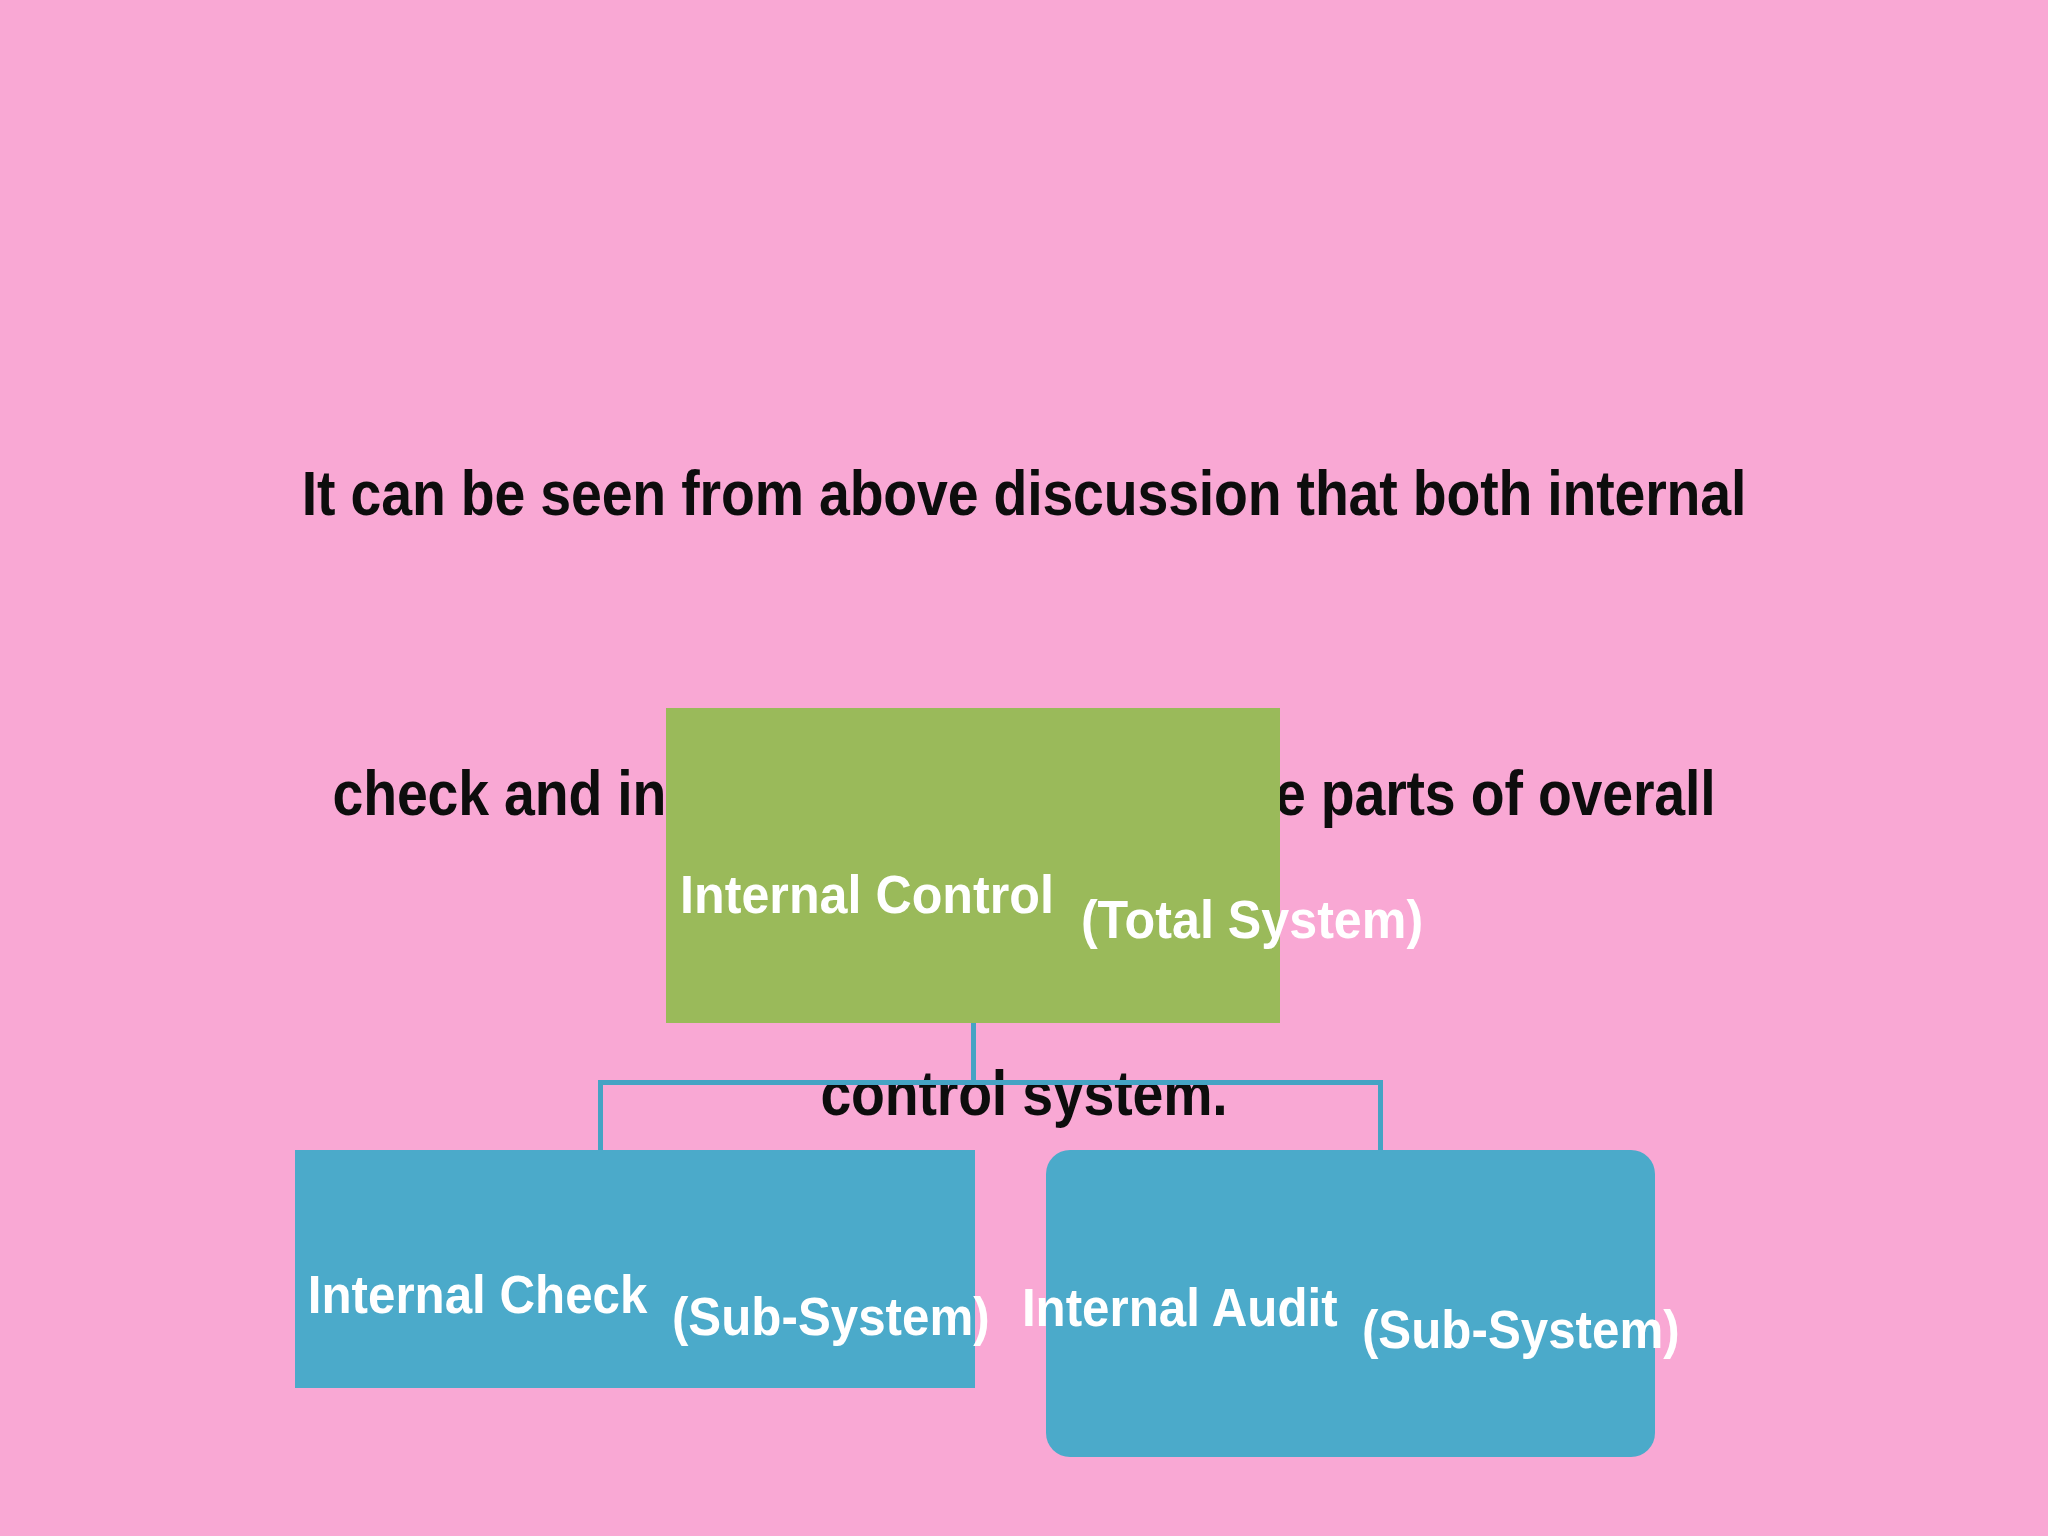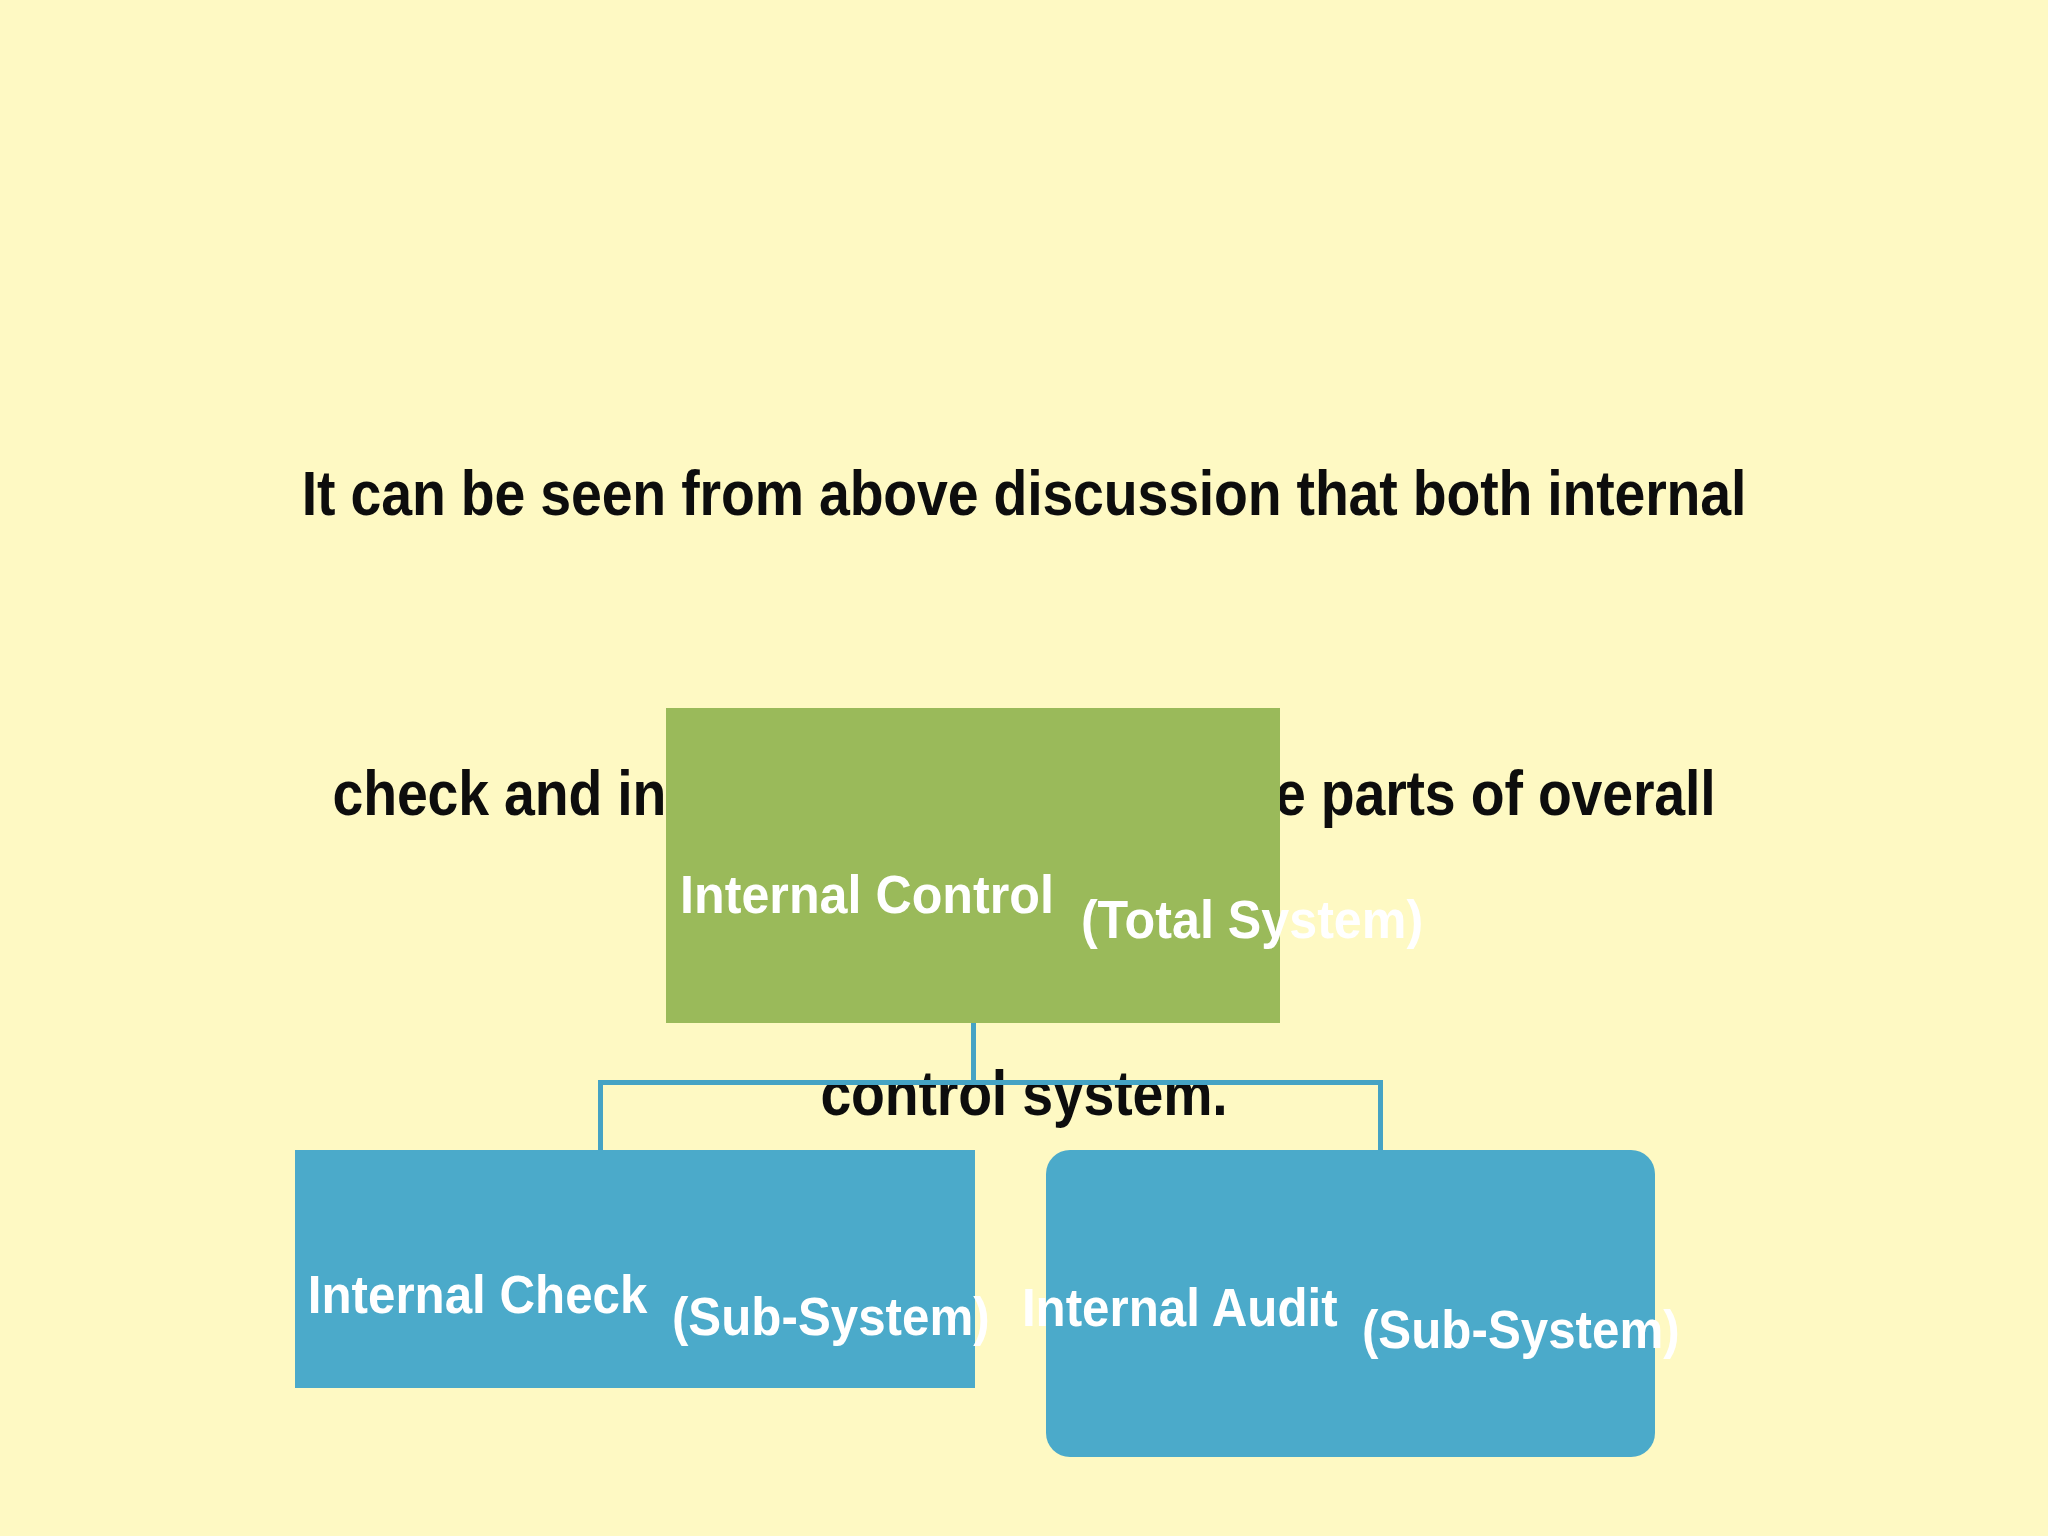--- a/index.html
+++ b/index.html
@@ -12,21 +12,21 @@
     height: 1536px;
     position: relative;
     overflow: hidden;
     font-family: "Liberation Sans", "DejaVu Sans", sans-serif;
     -webkit-font-smoothing: antialiased;
   }
 
   .slide {
     position: absolute;
     inset: 0;
-    background: #fef9c3;
+    background: #f9a8d4;
   }
 
   
   .headline {
     position: absolute;
     left: 90px;
     top: 243px;
     width: 1868px;
     text-align: center;
     color: #0d0d0d;

